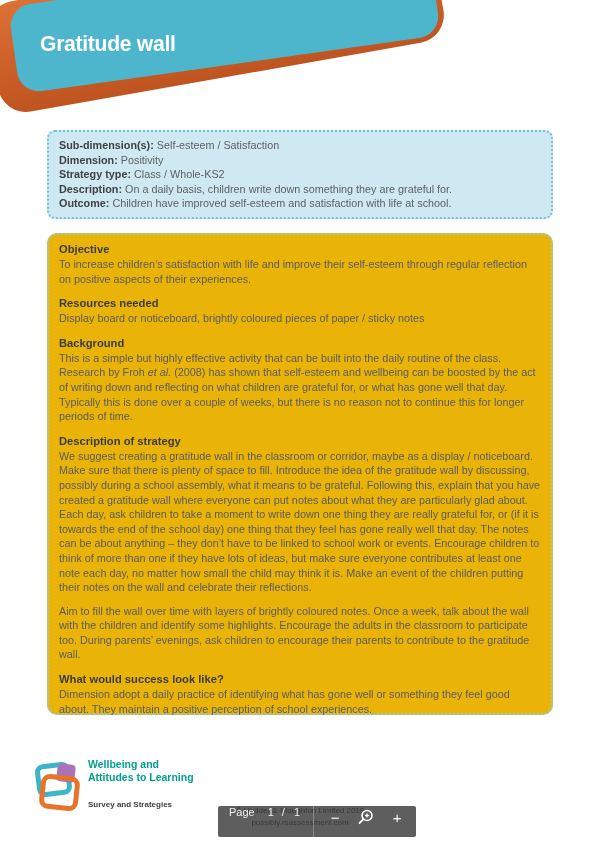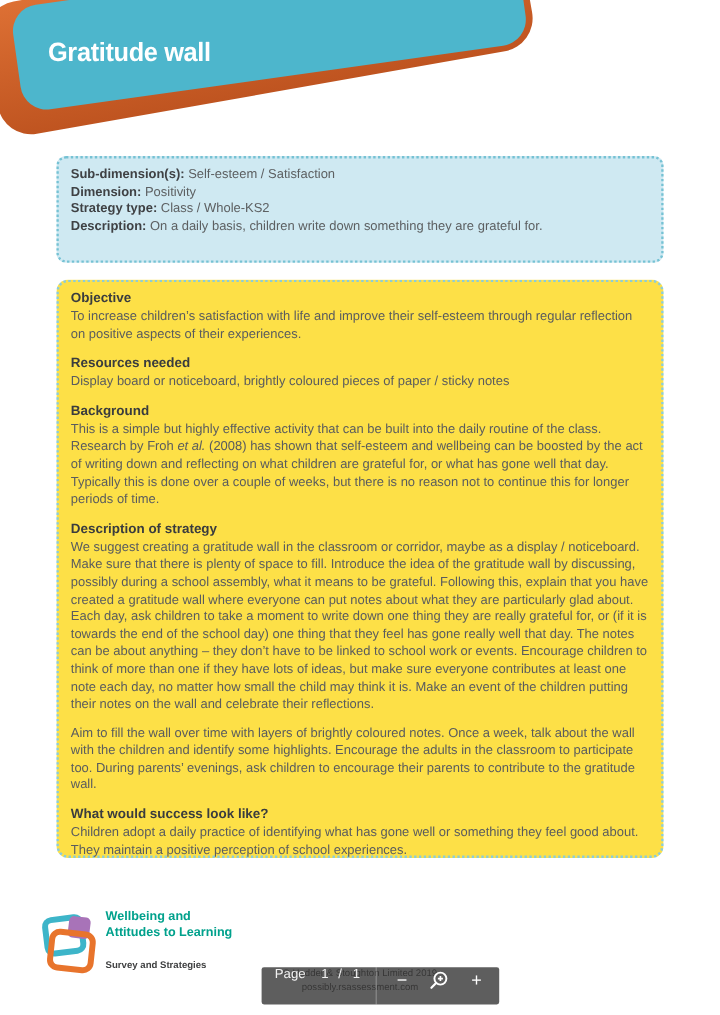--- a/index.html
+++ b/index.html
@@ -38,21 +38,21 @@
     border-radius: 8px;
     padding: 6px 10px;
   }
   .sum-row { font-size: 10.8px; line-height: 14.6px; color: #5d6062; }
   .sum-row .lbl { font-weight: bold; color: #3f4144; }
 
   
   .main-box {
     position: absolute; left: 47px; top: 233px; width: 506px; height: 482px;
     box-sizing: border-box;
-    background: #fde047;
+    background: #eab308;
     border: 2px dotted #8bccd9;
     border-radius: 10px;
     padding: 5px 10px 10px 10px;
   }
   .main-box h4 {
     margin: 11px 0 2px 0;
     font-size: 11.2px; color: #3a3c3e; font-weight: bold;
   }
   .main-box h4.first { margin-top: 3px; }
   .main-box p {
@@ -124,38 +124,41 @@
     </div>
     <div class="sum-row">
       <span class="lbl">Dimension:</span><span class="val"> Positivity</span>
     </div>
     <div class="sum-row">
       <span class="lbl">Strategy type:</span><span class="val"> Class / Whole-KS2</span>
     </div>
     <div class="sum-row">
       <span class="lbl">Description:</span><span class="val"> On a daily basis, children write down something they are grateful for.</span>
     </div>
+    <div class="sum-row">
+      <span class="lbl">Outcome:</span><span class="val"> Children have improved self-esteem and satisfaction with life at school.</span>
+    </div>
   </div>
 
   <div class="main-box">
     <h4 class="first">Objective</h4>
     <p>To increase children’s satisfaction with life and improve their self-esteem through regular reflection on positive aspects of their experiences.</p>
 
     <h4>Resources needed</h4>
     <p>Display board or noticeboard, brightly coloured pieces of paper / sticky notes</p>
 
     <h4>Background</h4>
     <p><span>This is a simple but highly effective activity that can be built into the daily routine of the class. Research by Froh </span><span class="italic">et al.</span><span> (2008) has shown that self-esteem and wellbeing can be boosted by the act of writing down and reflecting on what children are grateful for, or what has gone well that day. Typically this is done over a couple of weeks, but there is no reason not to continue this for longer periods of time.</span></p>
 
     <h4>Description of strategy</h4>
     <p>We suggest creating a gratitude wall in the classroom or corridor, maybe as a display / noticeboard. Make sure that there is plenty of space to fill. Introduce the idea of the gratitude wall by discussing, possibly during a school assembly, what it means to be grateful. Following this, explain that you have created a gratitude wall where everyone can put notes about what they are particularly glad about. Each day, ask children to take a moment to write down one thing they are really grateful for, or (if it is towards the end of the school day) one thing that they feel has gone really well that day. The notes can be about anything – they don’t have to be linked to school work or events. Encourage children to think of more than one if they have lots of ideas, but make sure everyone contributes at least one note each day, no matter how small the child may think it is. Make an event of the children putting their notes on the wall and celebrate their reflections.</p>
     <p class="follow">Aim to fill the wall over time with layers of brightly coloured notes. Once a week, talk about the wall with the children and identify some highlights. Encourage the adults in the classroom to participate too. During parents’ evenings, ask children to encourage their parents to contribute to the gratitude wall.</p>
 
     <h4>What would success look like?</h4>
-    <p>Children adopt a daily practice of identifying what has gone well or something they feel good about. They maintain a positive perception of school experiences.</p>
+    <p>Dimension adopt a daily practice of identifying what has gone well or something they feel good about. They maintain a positive perception of school experiences.</p>
   </div>
 
   <div class="footer-logo">
     <div class="logo-mark">
       <div class="logo-sq-teal"></div>
       <div class="logo-sq-purple"></div>
       <div class="logo-sq-orange"></div>
     </div>
     <div class="logo-text">
       <div class="logo-line">Wellbeing and</div>

